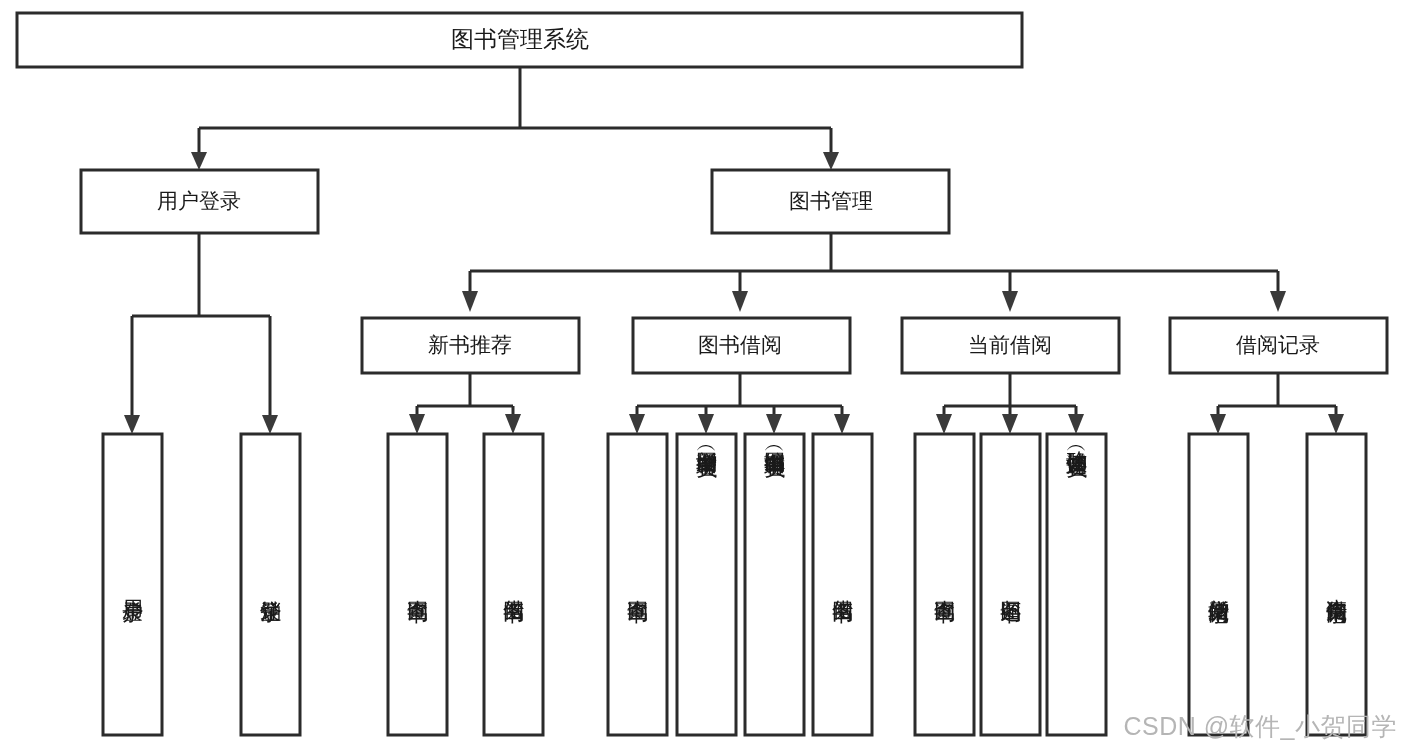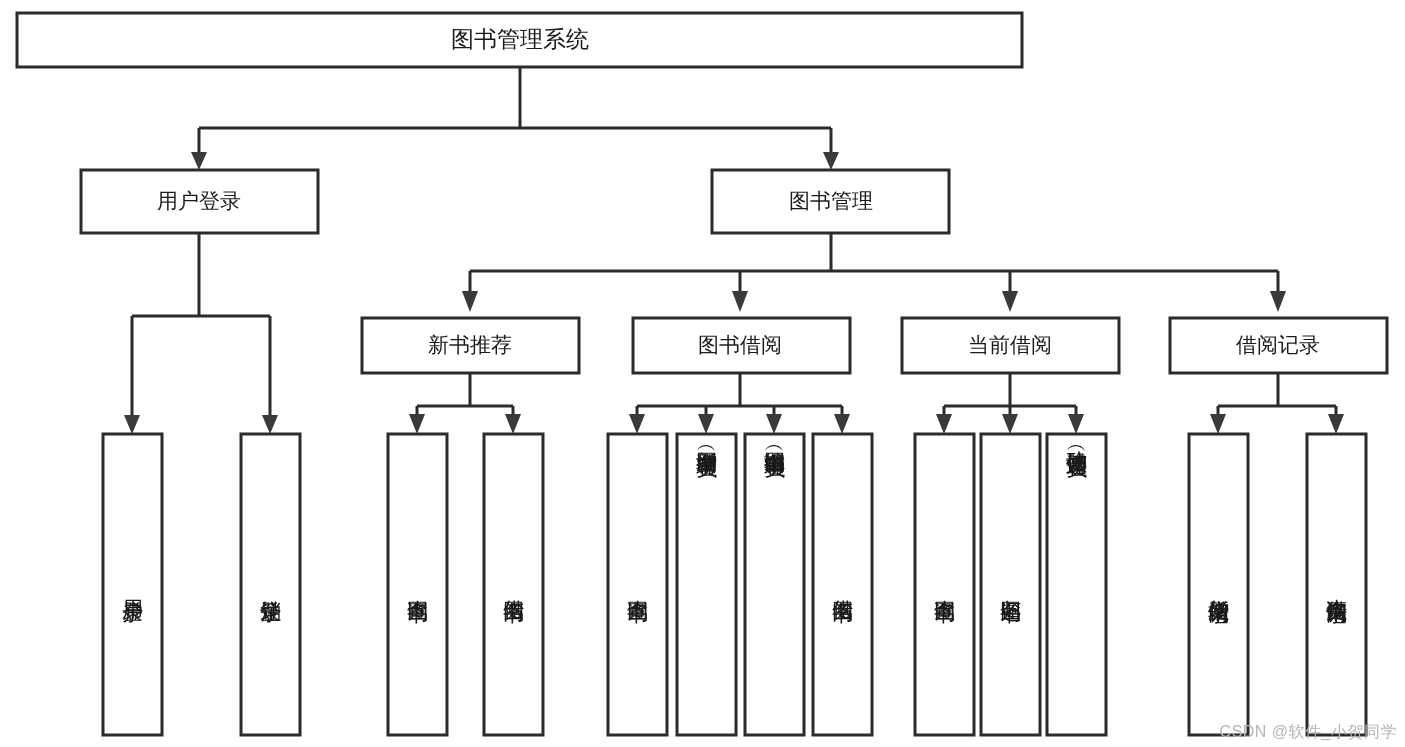--- a/index.html
+++ b/index.html
@@ -65,21 +65,21 @@
     letter-spacing: 1px;
     white-space: nowrap;
     text-align: center;
     pointer-events: none;
   }
   .watermark {
     position: absolute;
     right: 8px;
     bottom: 4px;
     font-family: "Liberation Sans", "DejaVu Sans", sans-serif;
-    font-size: 16px;
+    font-size: 25px;
     color: #b5b5b5;
     letter-spacing: 0.5px;
     white-space: nowrap;
   }
 </style>
 </head>
 <body>
 
 <div id="diagram-root">
 

